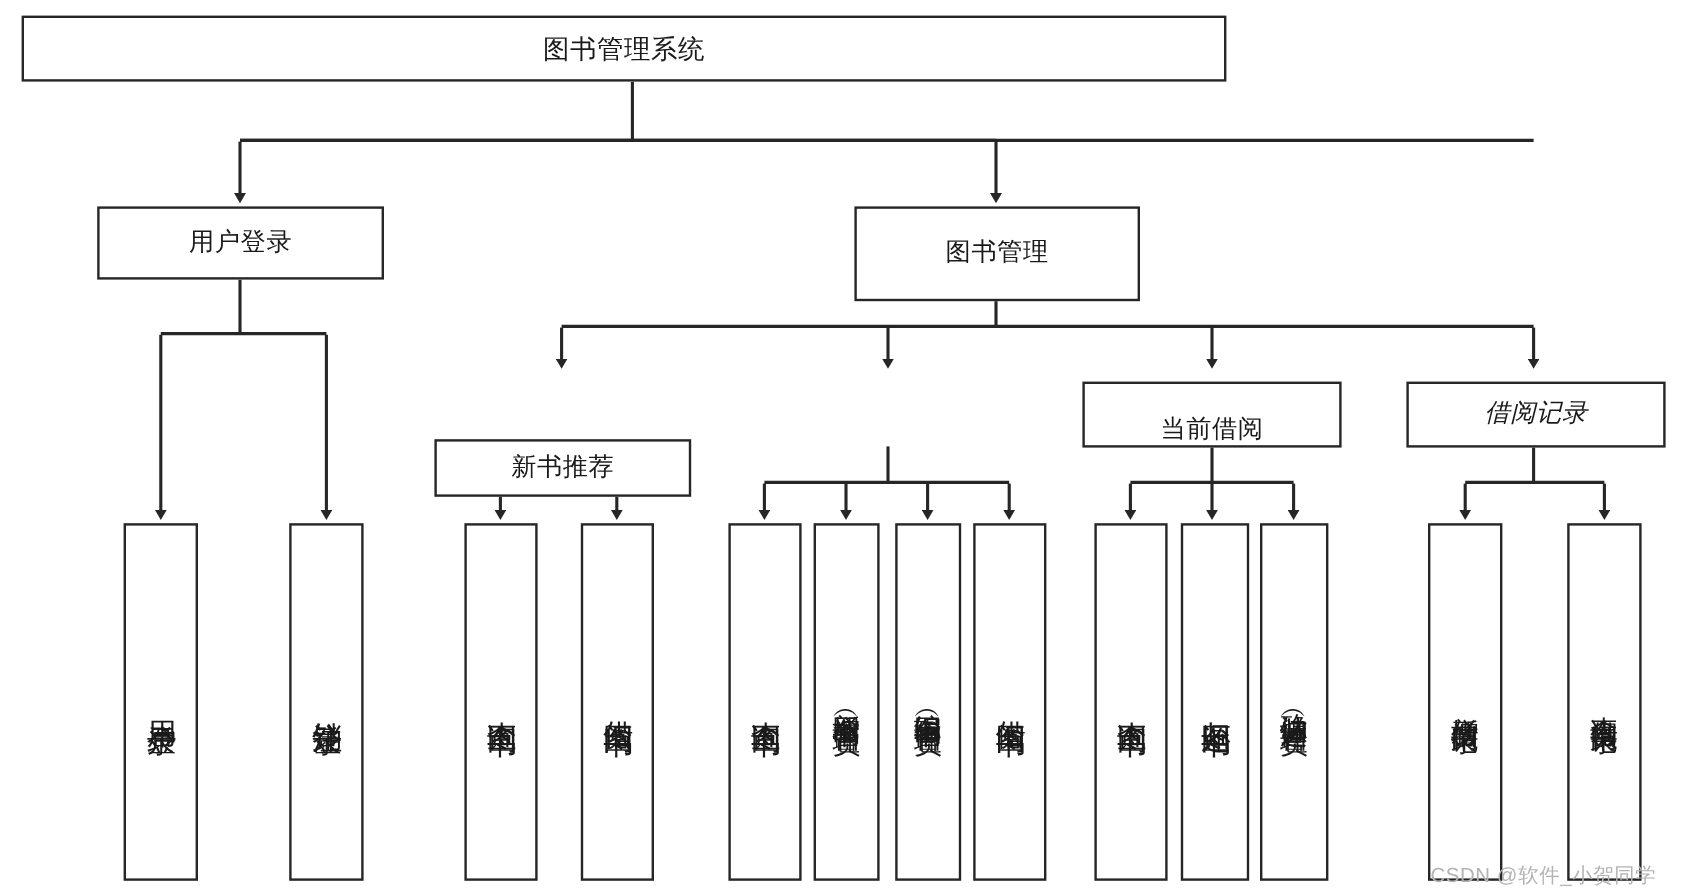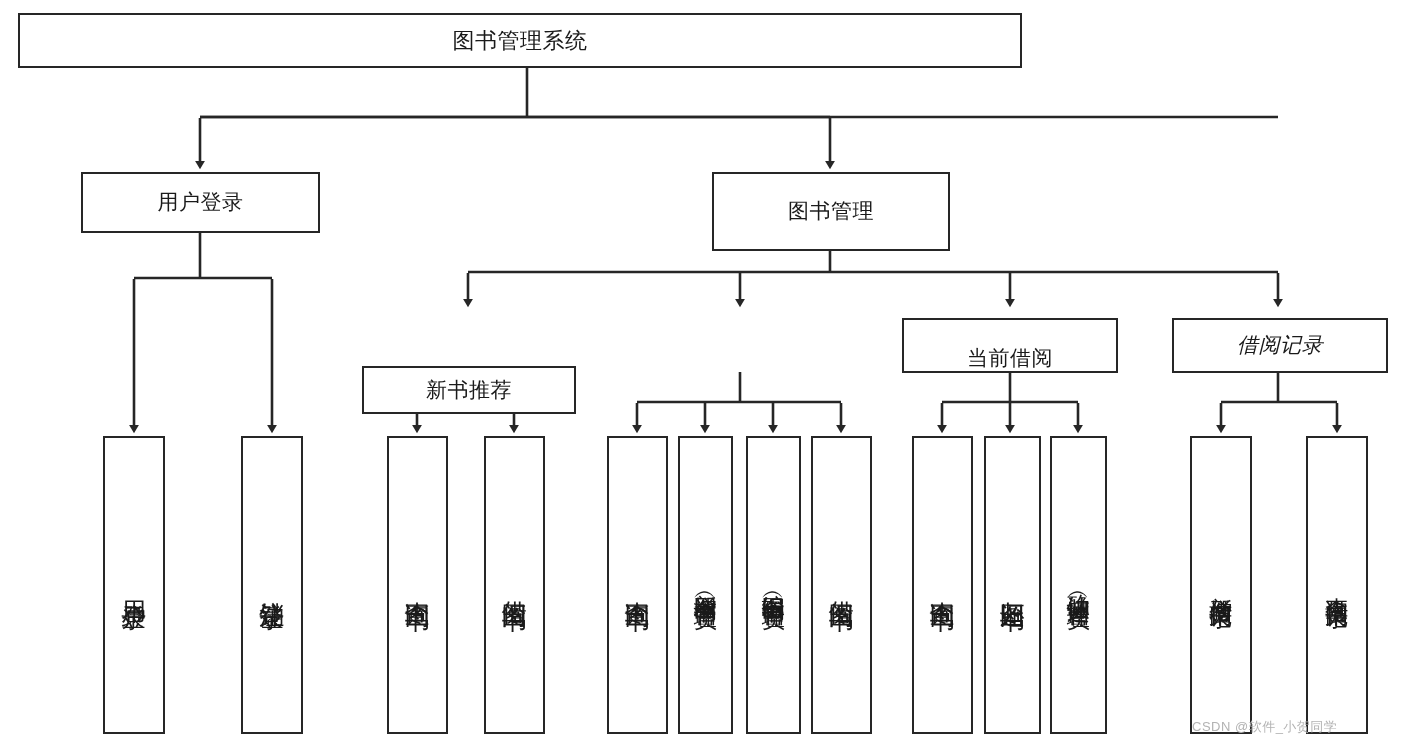--- a/index.html
+++ b/index.html
@@ -61,21 +61,21 @@
     line-height: 1.06;
     letter-spacing: 2px;
     max-height: 100%;
   }
   .node.vert.narrow .node-label {
     font-size: 23px;
   }
   .watermark {
     position: absolute;
     color: #b3b3b3;
-    font-size: 13px;
+    font-size: 17px;
     white-space: nowrap;
     letter-spacing: 0.5px;
     font-family: "Liberation Sans", "DejaVu Sans", sans-serif;
   }
 </style>
 </head>
 <body>
 
 <div id="canvas">
 

